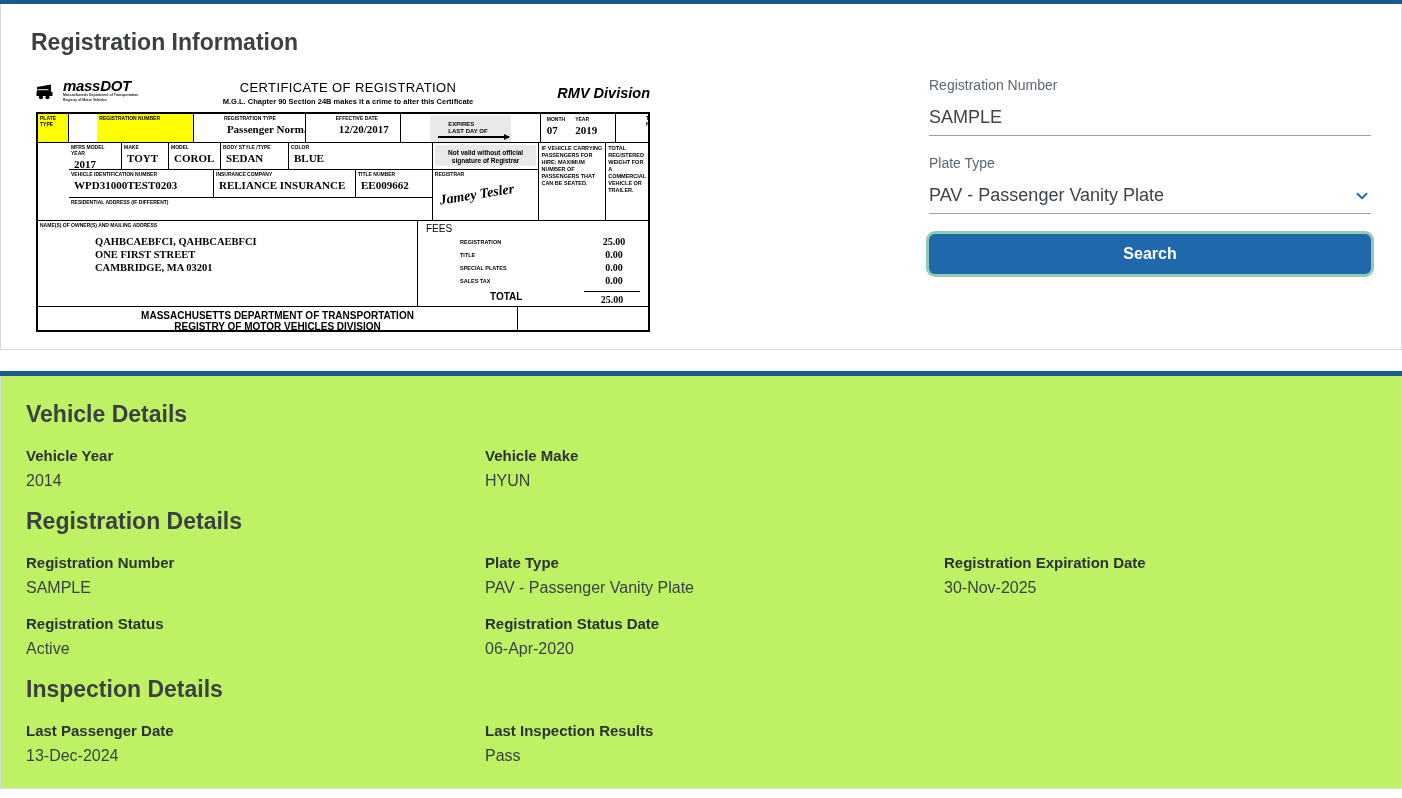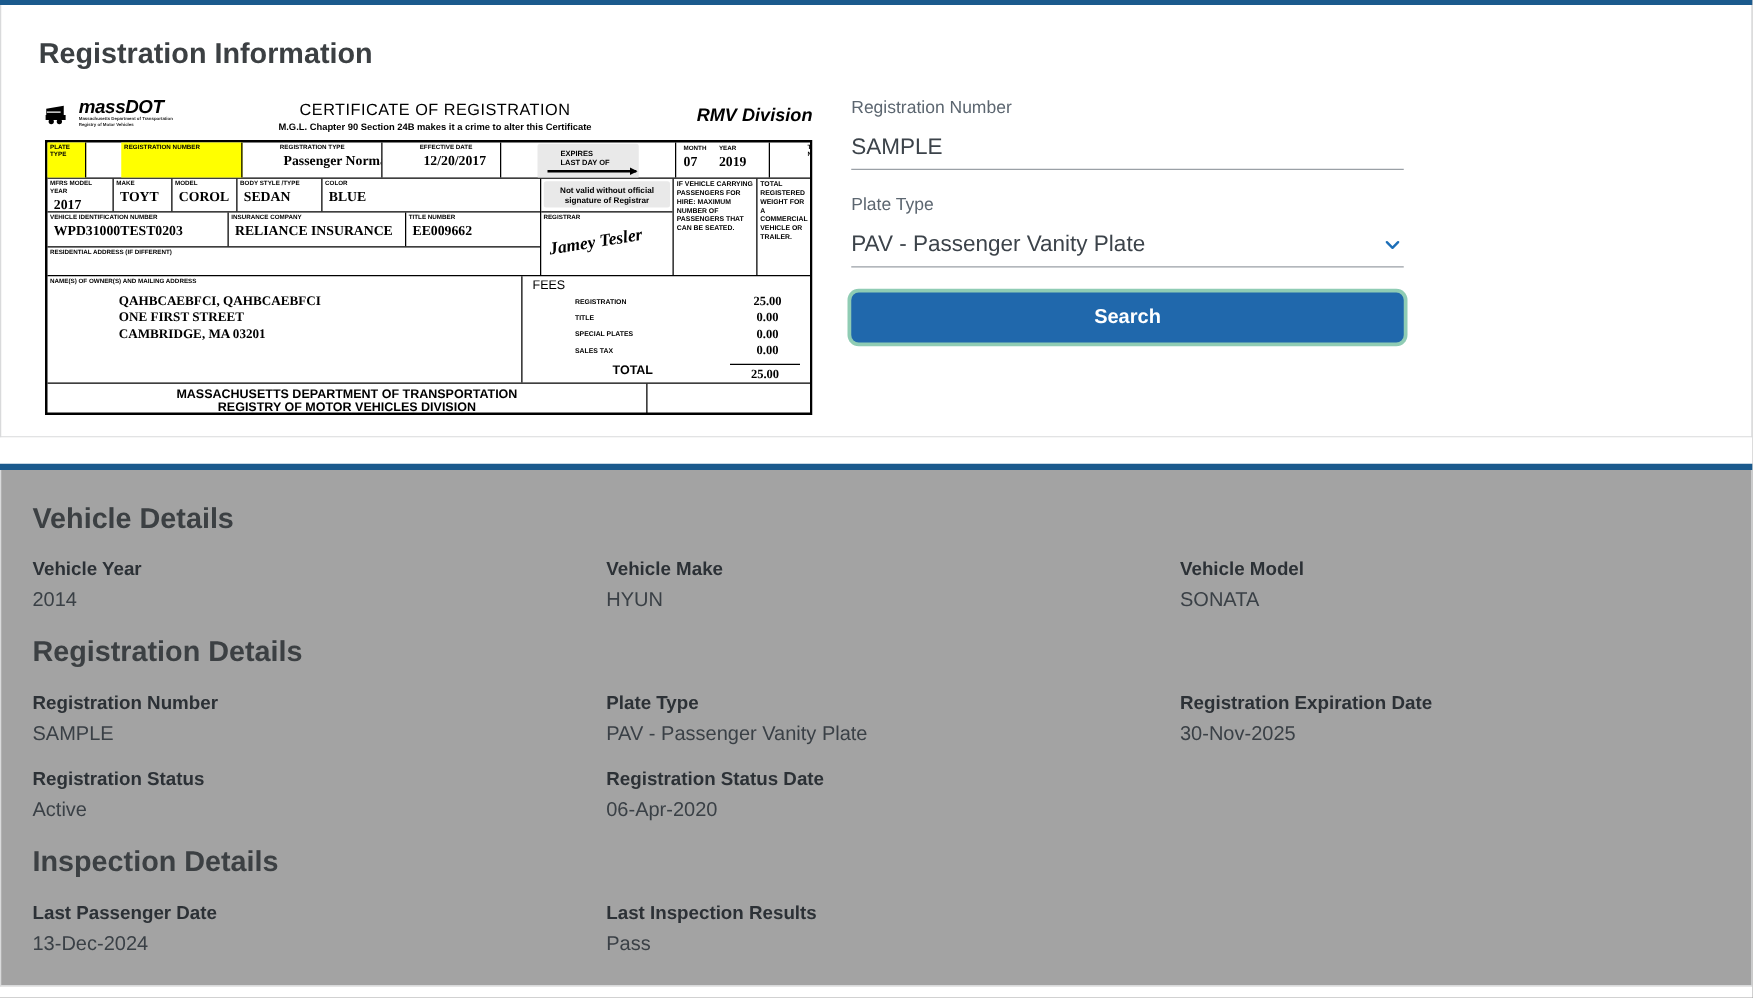--- a/index.html
+++ b/index.html
@@ -11,21 +11,21 @@
   }
   .topbar { height:4px; background:#1b5a8d; }
   .card1 {
     border:1px solid #d9dadb; border-top:none;
     height:346px; padding:26px 30px 20px; overflow:hidden; background:#fff;
   }
   h1.sec, h2.sec {
     font-size:23px; line-height:24px; font-weight:700; color:#3c4043;
     margin:0 0 24px;
   }
-  .ri-body { display:flex; align-items:flex-start; }
+  .ri-body { display:flex; align-items:flex-start;justify-content:space-between; }
 
   
   .cert { width:614px; height:254px; margin-left:5px; flex:none; overflow:hidden; color:#000; }
   .cert-head { display:flex; align-items:flex-start; height:34px; }
   .logo { width:120px; display:flex; gap:3px; }
   .logo svg { margin-top:5px; flex:none; }
   .logo-name { font-style:italic; font-weight:700; font-size:15px; line-height:15px; letter-spacing:-.3px; }
   .logo-sub { font-size:3.5px; font-weight:700; color:#222; line-height:4.5px; }
   .cert-titlebox { flex:1; text-align:center; padding-top:2px; }
   .cert-title { font-weight:400; font-size:13px; letter-spacing:.4px; line-height:15px; }
@@ -34,21 +34,21 @@
   .ctable { border:2px solid #000; height:220px; }
   .crow { display:flex; border-bottom:1px solid #000; }
   .ccell { border-right:1px solid #000; padding:1px 2px; overflow:hidden; position:relative; }
   .ccell:last-child { border-right:none; }
   .clabel { display:block; font-size:5px; font-weight:700; line-height:6px; }
   .cval { display:block; font-family:"Liberation Serif", serif; font-weight:700; font-size:11px; line-height:12px; padding:2px 0 0 3px; white-space:nowrap; }
   .yellow { background:#ffff00; }
   .grayin { background:#e9e9e9; border-radius:2px; height:calc(100% - 3px); margin:1px; padding:2px; }
   .r1 { height:29px;gap:28px; }
   .cmid { display:flex; height:78px; border-bottom:1px solid #000; }
-  .cmid-left { width:396px; border-right:1px solid #000; }
+  .cmid-left { width:396px; border-right:1px solid #000;padding-left:31px; }
   .cmid-left .crow:last-child { border-bottom:none; }
   .sigcol { width:107px; border-right:1px solid #000; display:flex; flex-direction:column; }
   .notvalid { height:27px; border-bottom:1px solid #000; padding:1px; }
   .notvalid .grayin { font-size:6.5px; font-weight:700; text-align:center; line-height:8px; padding-top:4px; }
   .registrar { flex:1; padding:1px 2px; }
   .signature { font-family:"Liberation Serif", serif; font-style:italic; font-weight:700; font-size:14px; transform:rotate(-9deg); margin:8px 0 0 4px; white-space:nowrap; }
   .notecol { padding:2px; font-size:5.5px; font-weight:700; line-height:7px; border-right:1px solid #000; }
   .notecol:last-child { border-right:none; }
   .r5 { height:86px; }
   .owners { flex:1; }
@@ -80,21 +80,21 @@
     display:block; width:100%; height:40px; margin-top:16px;
     background:#2068ac; color:#fff; font-weight:700; font-size:16px;
     border:none; border-radius:6px; box-shadow:0 0 0 3px #8fccb4;
     font-family:"Liberation Sans", sans-serif; cursor:pointer;
   }
 
   
   .gap { height:21px; background:#fff; }
   .bluebar { height:5px; background:#1b5a8d; }
   .card2 {
-    border:1px solid #d9dadb; border-top:none; background:#a3a3a3;
+    border:1px solid #d9dadb; border-top:none; background:#bef264;
     height:413px; padding:26px 25px; overflow:hidden;
   }
   h2.sec { margin-bottom:22px; }
   h2.sec.sub { margin-top:12px; }
   .fgrid { display:grid; grid-template-columns:459px 459px 1fr; margin-bottom:20px; }
   .fitem .dlabel { font-size:15px; font-weight:700; color:#2c3136; line-height:16px; }
   .fitem .dvalue { font-size:16px; color:#3a4046; line-height:17px; margin-top:8px; }
 </style>
 </head>
 <body>
@@ -295,24 +295,20 @@
   <h2 class="sec">Vehicle Details</h2>
   <div class="fgrid">
     <div class="fitem">
       <div class="dlabel">Vehicle Year</div>
       <div class="dvalue">2014</div>
     </div>
     <div class="fitem">
       <div class="dlabel">Vehicle Make</div>
       <div class="dvalue">HYUN</div>
     </div>
-    <div class="fitem">
-      <div class="dlabel">Vehicle Model</div>
-      <div class="dvalue">SONATA</div>
-    </div>
   </div>
 
   <h2 class="sec sub">Registration Details</h2>
   <div class="fgrid">
     <div class="fitem">
       <div class="dlabel">Registration Number</div>
       <div class="dvalue">SAMPLE</div>
     </div>
     <div class="fitem">
       <div class="dlabel">Plate Type</div>

